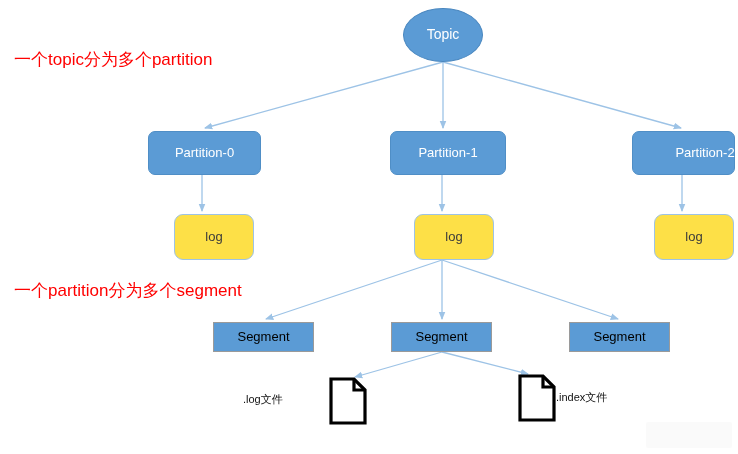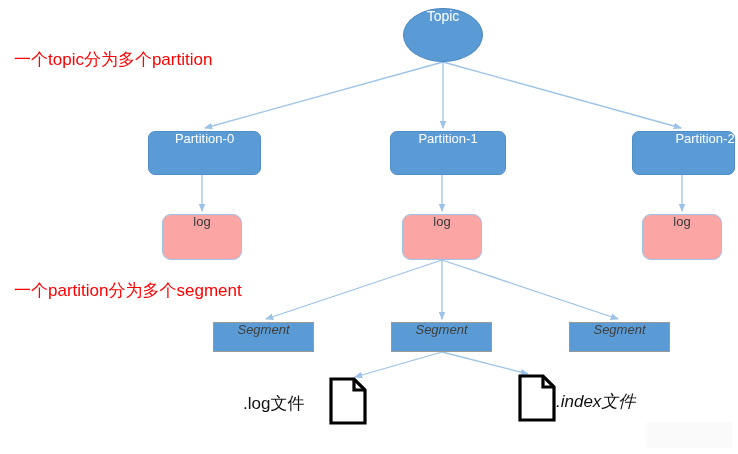--- a/index.html
+++ b/index.html
@@ -23,20 +23,21 @@
     top: 0;
     width: 738px;
     height: 454px;
     pointer-events: none;
   }
 
   
   .node {
     position: absolute;
     display: flex;
+    align-items: center;
     justify-content: center;
     box-sizing: border-box;
     text-align: center;
     line-height: 1.1;
     white-space: nowrap;
   }
 
   .topic-ellipse {
     background: #5b9bd5;
     border: 1px solid #4a87bf;
@@ -47,50 +48,50 @@
 
   .partition-box {
     background: #5b9bd5;
     border: 1px solid #4f8ec6;
     border-radius: 7px;
     color: #ffffff;
     font-size: 13px;
   }
 
   .log-box {
-    background: #fca5a5;
+    background: #fde047;
     border: 1.4px solid #9dc3e6;
     border-radius: 9px;
     color: #3b3b3b;
     font-size: 13px;
+    margin-left: 12px;
   }
 
   .segment-box {
     background: #5b9bd5;
     border: 1px solid #9a9a9a;
     border-radius: 0;
-    color: #404040;
+    color: #000000;
     font-size: 13px;
-    font-style: italic;
   }
 
   
   .annotation {
     position: absolute;
     color: #ff0000;
     font-size: 17px;
     white-space: nowrap;
     font-family: "Liberation Sans", "DejaVu Sans", sans-serif;
   }
 
   
   .file-label {
     position: absolute;
     color: #111111;
-    font-size: 17px;
+    font-size: 11px;
     white-space: nowrap;
   }
   .file-icon {
     position: absolute;
   }
 
   
   .watermark {
     position: absolute;
     right: 6px;
@@ -173,20 +174,20 @@
       <path d="M25,2 L25,13 L36,13" fill="none" stroke="#000000" stroke-width="3.2" stroke-linejoin="miter"></path>
     </svg>
   </span>
 
   <span class="file-icon" style="left:518px; top:374px; width:38px; height:48px;">
     <svg width="38" height="48" viewBox="0 0 38 48">
       <path d="M2,2 L25,2 L36,13 L36,46 L2,46 Z" fill="#ffffff" stroke="#000000" stroke-width="3.2" stroke-linejoin="miter"></path>
       <path d="M25,2 L25,13 L36,13" fill="none" stroke="#000000" stroke-width="3.2" stroke-linejoin="miter"></path>
     </svg>
   </span>
-  <span class="file-label" style="left:556px; top:390px;font-style:italic;">.index文件</span>
+  <span class="file-label" style="left:556px; top:390px;">.index文件</span>
 
   <span class="annotation" style="left:14px; top:279px;">一个partition分为多个segment</span>
   <span class="annotation" style="left:14px; top:48px;">一个topic分为多个partition</span>
 
   <div class="watermark"></div>
 
 </div>
 
 </body></html>

